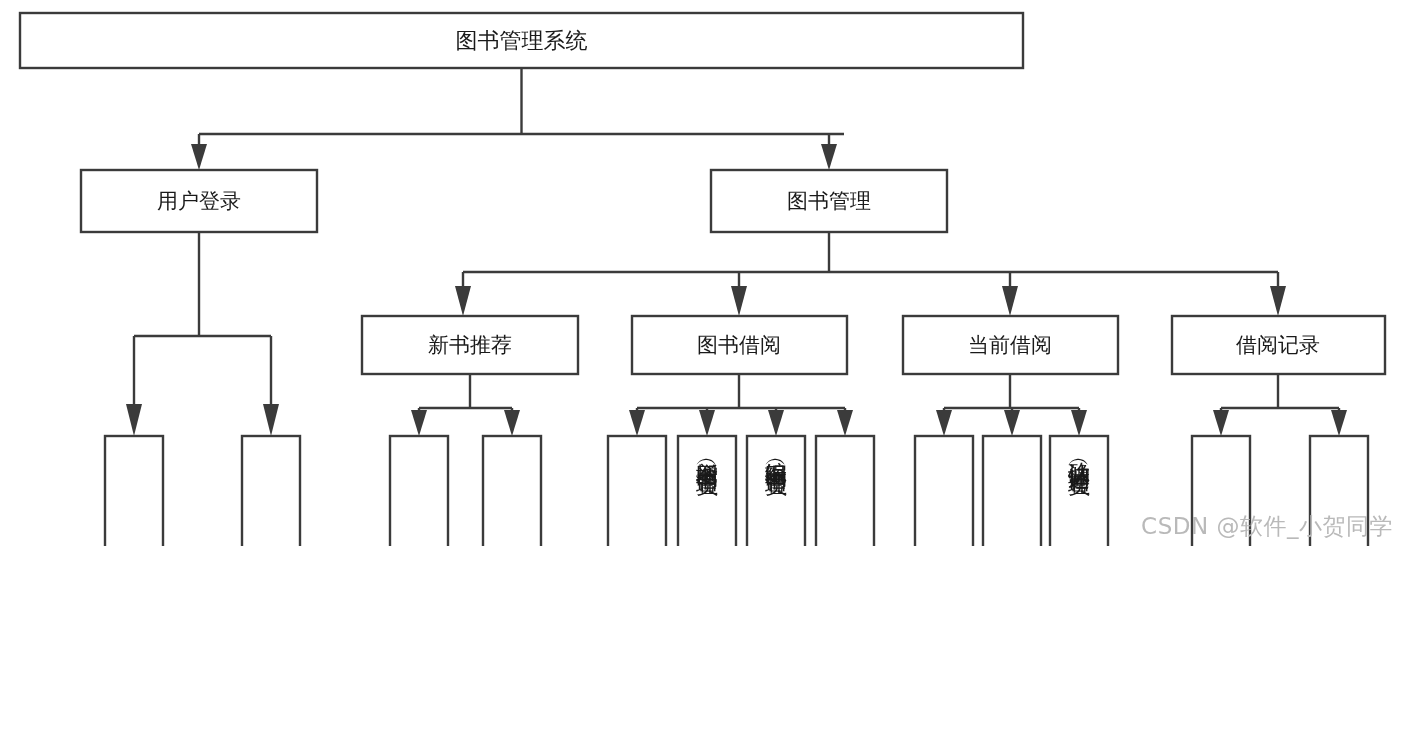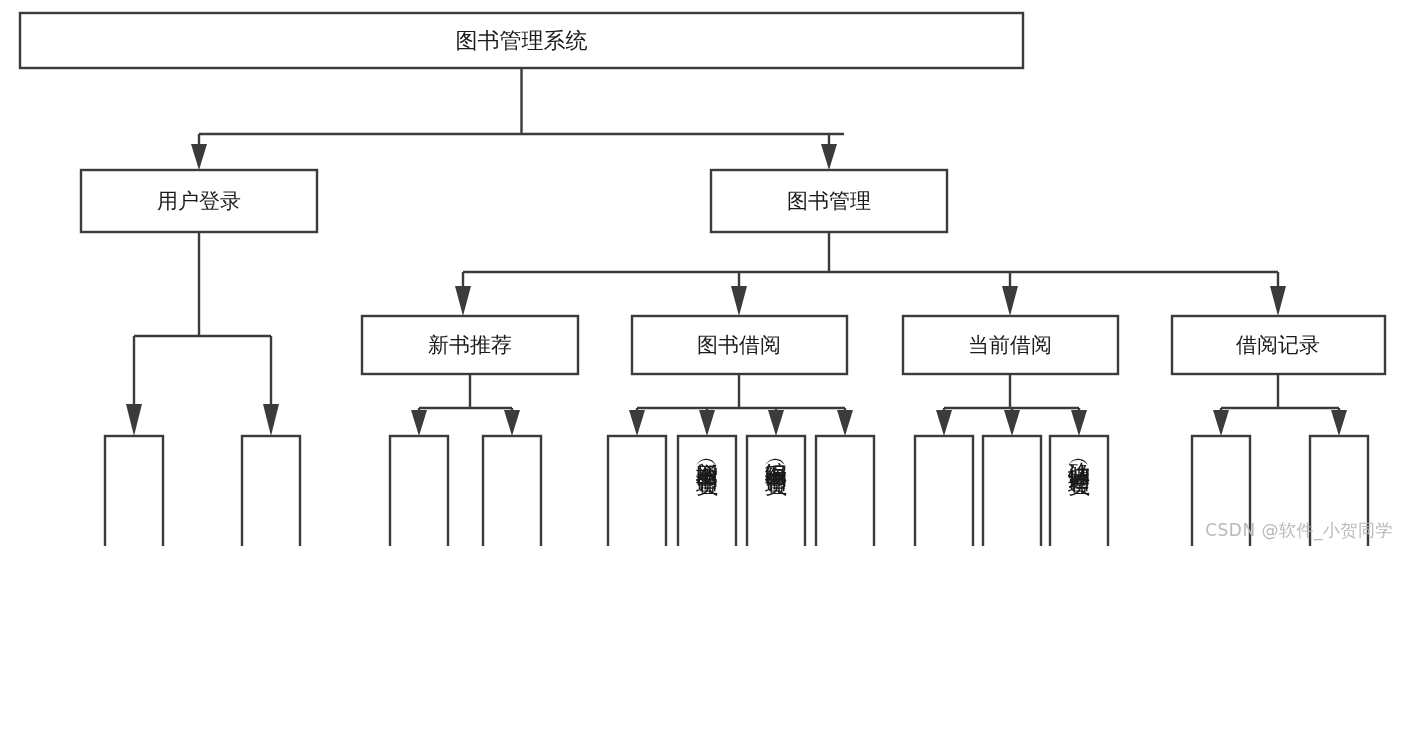--- a/index.html
+++ b/index.html
@@ -69,21 +69,21 @@
     line-height: 1.08;
     letter-spacing: 2px;
     color: #1a1a1a;
     white-space: nowrap;
   }
   .watermark {
     position: absolute;
     right: 12px;
     bottom: 4px;
     font-family: "DejaVu Sans", "Liberation Sans", sans-serif;
-    font-size: 17px;
+    font-size: 23px;
     color: #b9b9b9;
     letter-spacing: 0.5px;
     white-space: nowrap;
   }
 </style>
 </head>
 <body>
 
 <div id="diagram-root">
 

